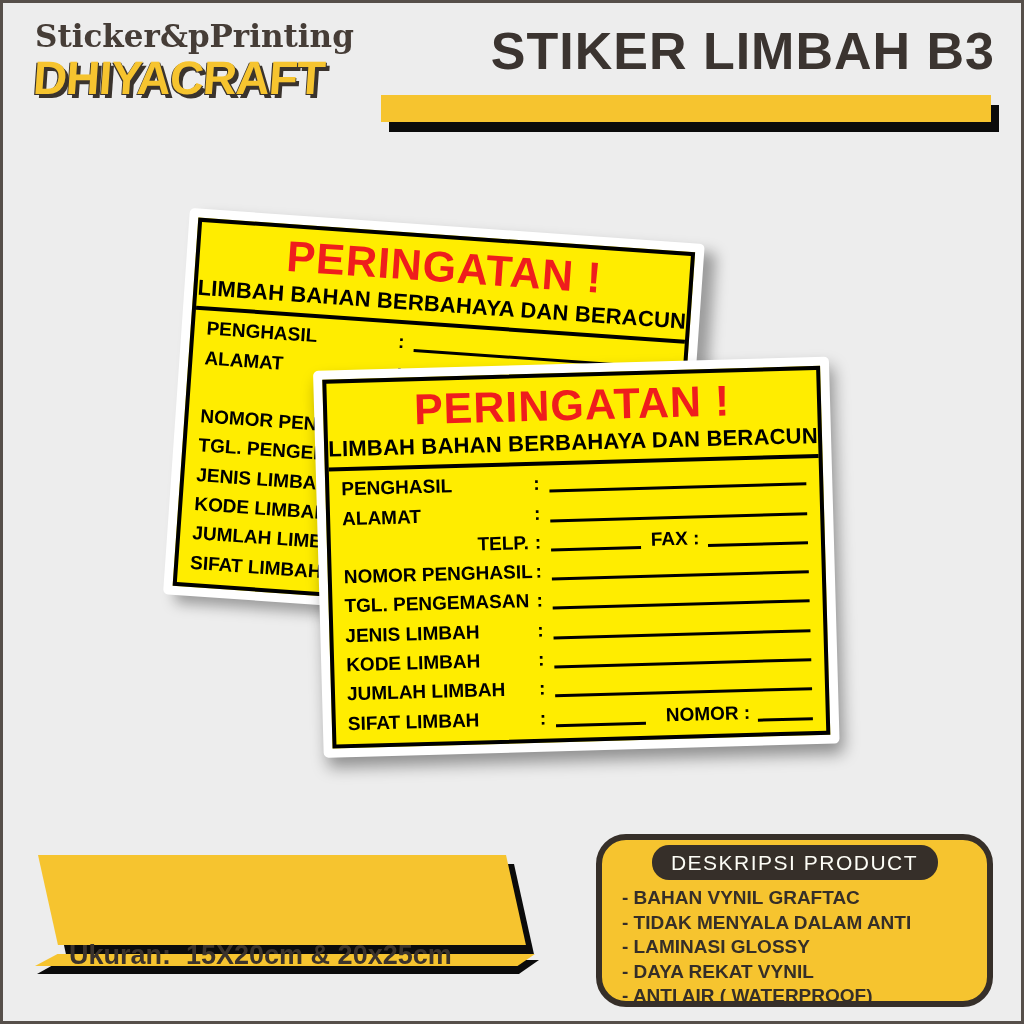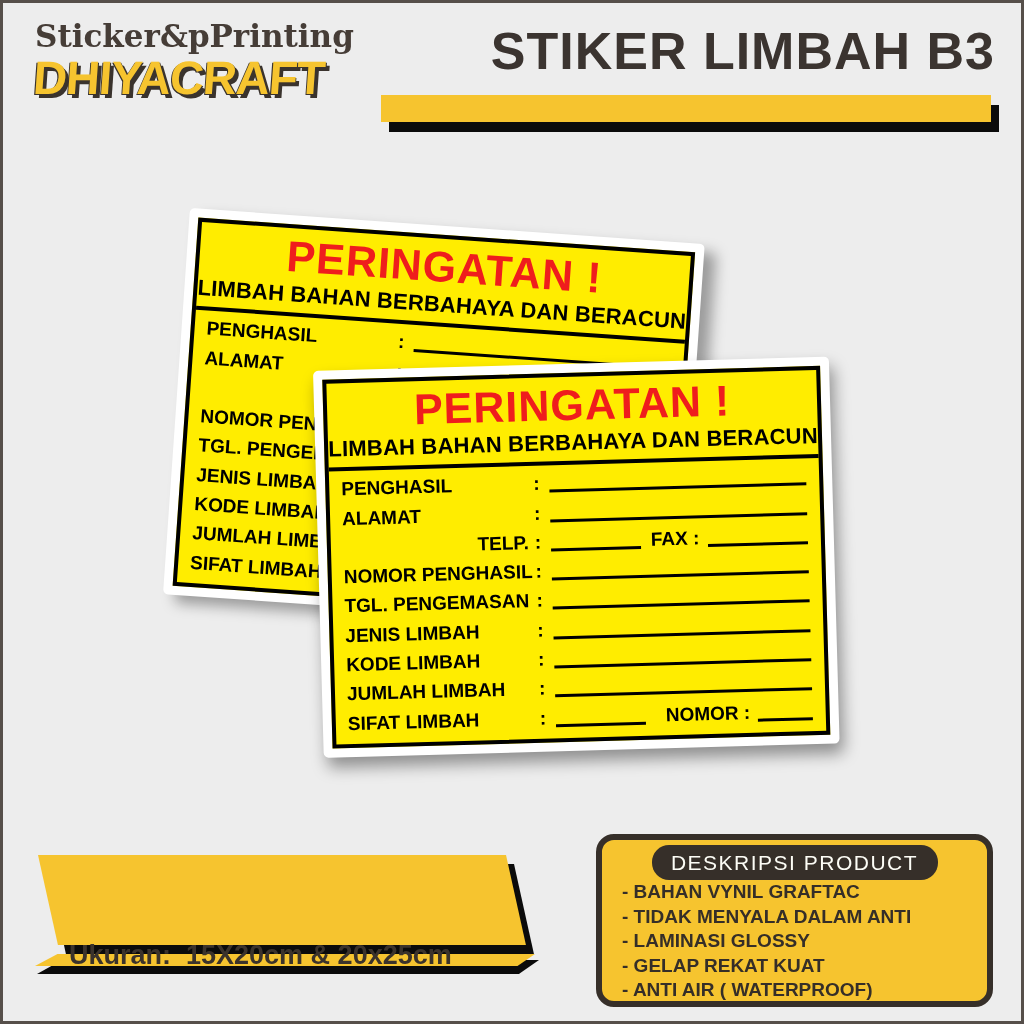--- a/index.html
+++ b/index.html
@@ -89,30 +89,30 @@
     background:#0B0B0B; clip-path:polygon(5% 0, 100% 0, 96% 100%, 0 100%); z-index:3;
   }
   .swoosh {
     position:absolute; left:32px; top:951px; width:500px; height:12px;
     background:#F6C42F; clip-path:polygon(4.5% 0, 100% 0, 96.5% 100%, 0 100%); z-index:4;
   }
 
   
   .desc-box {
     position:absolute; left:593px; top:831px; width:397px; height:173px;
-    background:#F6C42F; border:6px solid #362F29; border-radius:18px; z-index:4;
+    background:#F6C42F; border:6px solid #362F29; border-radius:30px; z-index:4;
   }
   .desc-pill {
     width:286px; height:35px; margin:5px auto 0 auto; background:#362F29;
     border-radius:17px; display:flex; align-items:center; justify-content:center;
   }
   .desc-pill-text {
     color:#FDFDF6; font-size:21px; letter-spacing:1.5px; white-space:nowrap;
   }
-  .desc-list { list-style:none; margin:0 0 0 0; padding:0 0 0 20px; }
+  .desc-list { list-style:none; margin:6px 0 0 0; padding:0 0 0 20px; }
   .desc-list li {
     font-size:19px; font-weight:bold; color:#352E28; line-height:24.5px;
     white-space:nowrap;
   }
 </style>
 </head>
 <body>
 
 <div class="canvas">
 
@@ -251,18 +251,18 @@
   <div class="swoosh"></div>
 
   <div class="desc-box">
     <div class="desc-pill">
       <span class="desc-pill-text">DESKRIPSI  PRODUCT</span>
     </div>
     <ul class="desc-list">
         <li>- BAHAN VYNIL GRAFTAC</li>
         <li>- TIDAK MENYALA DALAM ANTI</li>
         <li>- LAMINASI GLOSSY</li>
-        <li>- GELAP REKAT KUAT</li>
+        <li>- DAYA REKAT VYNIL</li>
         <li>- ANTI AIR ( WATERPROOF)</li>
       </ul>
   </div>
 
 </div>
 
 </body></html>

